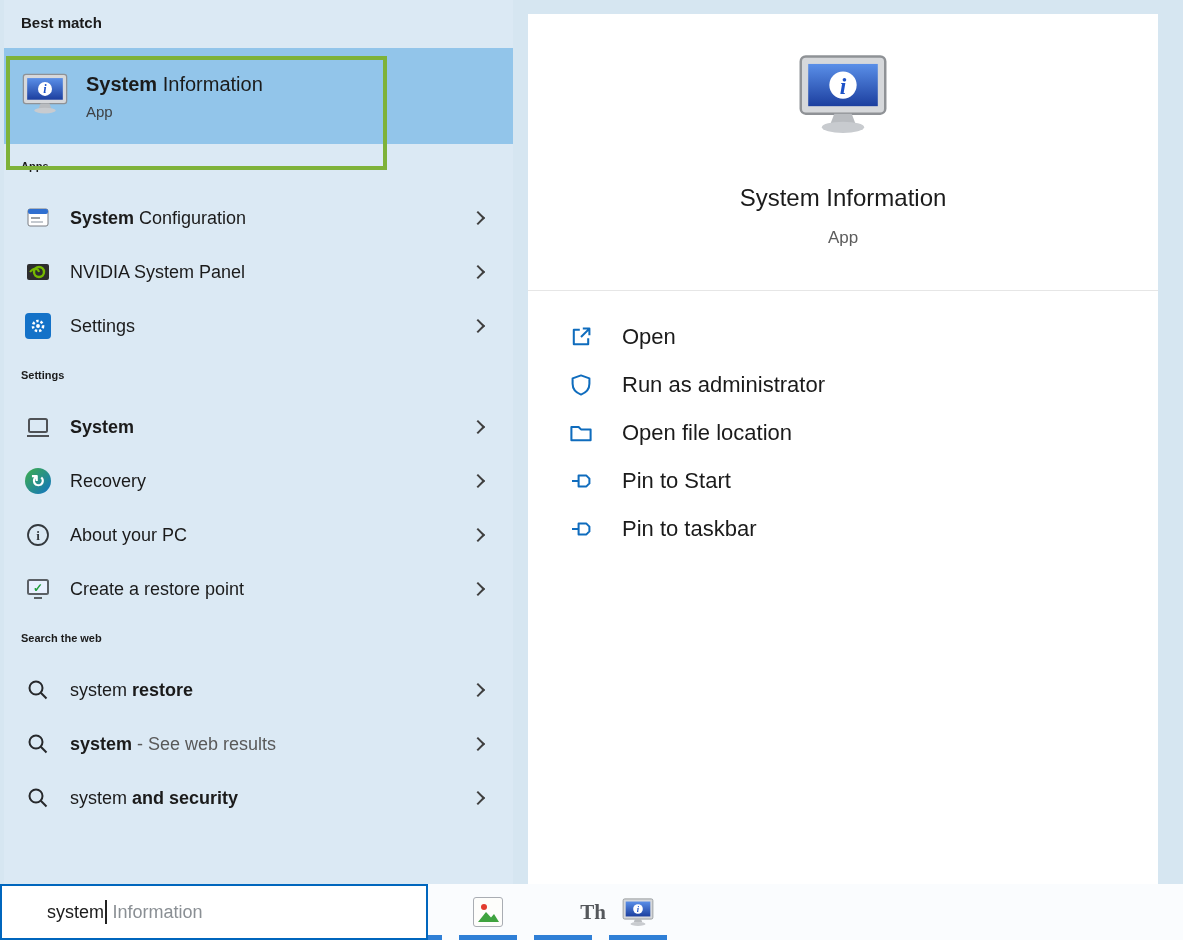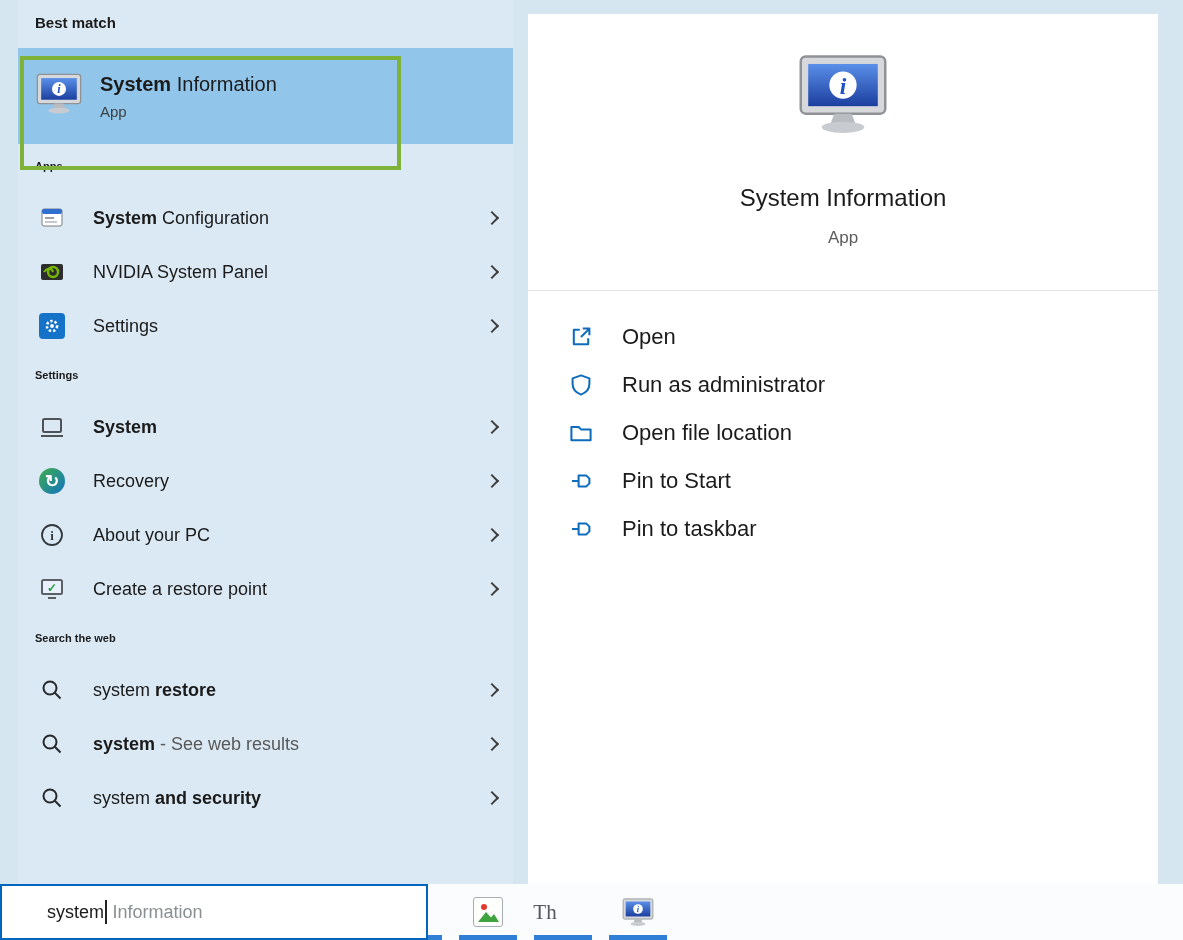--- a/index.html
+++ b/index.html
@@ -1,30 +1,30 @@
 <!DOCTYPE html>
 <html><head>
 <meta charset="utf-8">
 <style>
   html,body{margin:0;padding:0;}
   .screen{position:relative;width:1183px;height:940px;overflow:hidden;
           font-family:"Liberation Sans",sans-serif;color:#1b1b1b;background:#d6e6f1;}
 
   
-  .left-panel{position:absolute;left:18px;top:0;width:513px;height:884px;background:#dbe9f4;}
+  .left-panel{position:absolute;left:4px;top:0;width:513px;height:884px;background:#dbe9f4;}
   .bm-header{height:48px;box-sizing:border-box;padding:14px 0 0 17px;font-size:15px;font-weight:700;}
   .best-match-row{height:96px;background:#92c5ea;display:flex;align-items:center;padding-left:18px;box-sizing:border-box;}
   .bm-text{margin-left:18px;}
   .bm-title{font-size:20px;}
   .bm-title .seg-b{font-weight:700;}
   .bm-sub{font-size:15px;color:#3e4144;margin-top:7px;}
   .sec-header{height:47px;box-sizing:border-box;padding:16px 0 0 17px;font-size:11px;font-weight:700;}
   .row{height:54px;display:flex;align-items:center;padding:0 28px 0 20px;box-sizing:border-box;cursor:default;}
   .ricon{width:28px;height:28px;display:flex;align-items:center;justify-content:center;flex:0 0 28px;}
-  .rtext{margin-left:27px;font-size:18px;white-space:pre;}
+  .rtext{margin-left:18px;font-size:18px;white-space:pre;}
   .seg-b{font-weight:700;}
   .seg-r{font-weight:400;}
   .seg-m{color:#595959;}
   .chev{margin-left:auto;width:22px;display:flex;justify-content:center;}
   .chev-mark{display:block;width:8px;height:8px;border-top:2px solid #3f3f3f;border-right:2px solid #3f3f3f;transform:rotate(45deg);}
 
   .green-annotation{position:absolute;left:2px;top:56px;width:373px;height:106px;
                     border:4px solid #7eb239;z-index:6;pointer-events:none;}
 
   
@@ -49,21 +49,21 @@
   .taskbar{position:absolute;left:0;top:884px;width:1183px;height:56px;background:#fafcfe;}
   .searchbox{position:absolute;left:0;top:884px;width:428px;height:56px;box-sizing:border-box;
              background:#fff;border:2px solid #0066bd;display:flex;align-items:center;
              padding-left:45px;font-size:18px;z-index:7;}
   .typed{color:#1b1b1b;}
   .caret{display:inline-block;width:1.5px;height:24px;background:#222;margin-left:1px;}
   .suggest{color:#8a8f94;margin-left:6px;}
 
   .tb-item{position:absolute;top:12px;width:32px;height:32px;display:flex;align-items:center;justify-content:center;}
   .pos-0{left:21px;} .pos-1{left:97px;} .pos-2{left:172px;} .pos-3{left:247px;}
-  .pos-4{left:322px;} .pos-5{left:397px;} .pos-6{left:472px;} .pos-7{left:529px;} .pos-8{left:622px;}
+  .pos-4{left:322px;} .pos-5{left:397px;} .pos-6{left:472px;} .pos-7{left:577px;font-weight:bold;} .pos-8{left:622px;}
 
   .tb-underline{position:absolute;bottom:0;height:5px;width:58px;background:#2f7fd6;}
   .ul-1{left:84px;} .ul-2{left:159px;} .ul-3{left:234px;} .ul-4{left:309px;}
   .ul-5{left:384px;} .ul-6{left:459px;} .ul-7{left:534px;} .ul-8{left:609px;}
 
   .tb-firefox{width:30px;height:30px;border-radius:50%;
       background:radial-gradient(circle at 62% 30%,#ffe066 0%,#ffb23e 30%,#ff7139 55%,#e6351e 80%,#c5161d 100%);}
   .tb-orange{width:18px;height:18px;border-radius:50%;border:6px solid #f08223;background:#fdebd4;}
   .tb-chrome{width:30px;height:30px;border-radius:50%;position:relative;
       background:conic-gradient(from -50deg,#ea4335 0 33%,#fbbc05 0 66%,#34a853 0 100%);}

